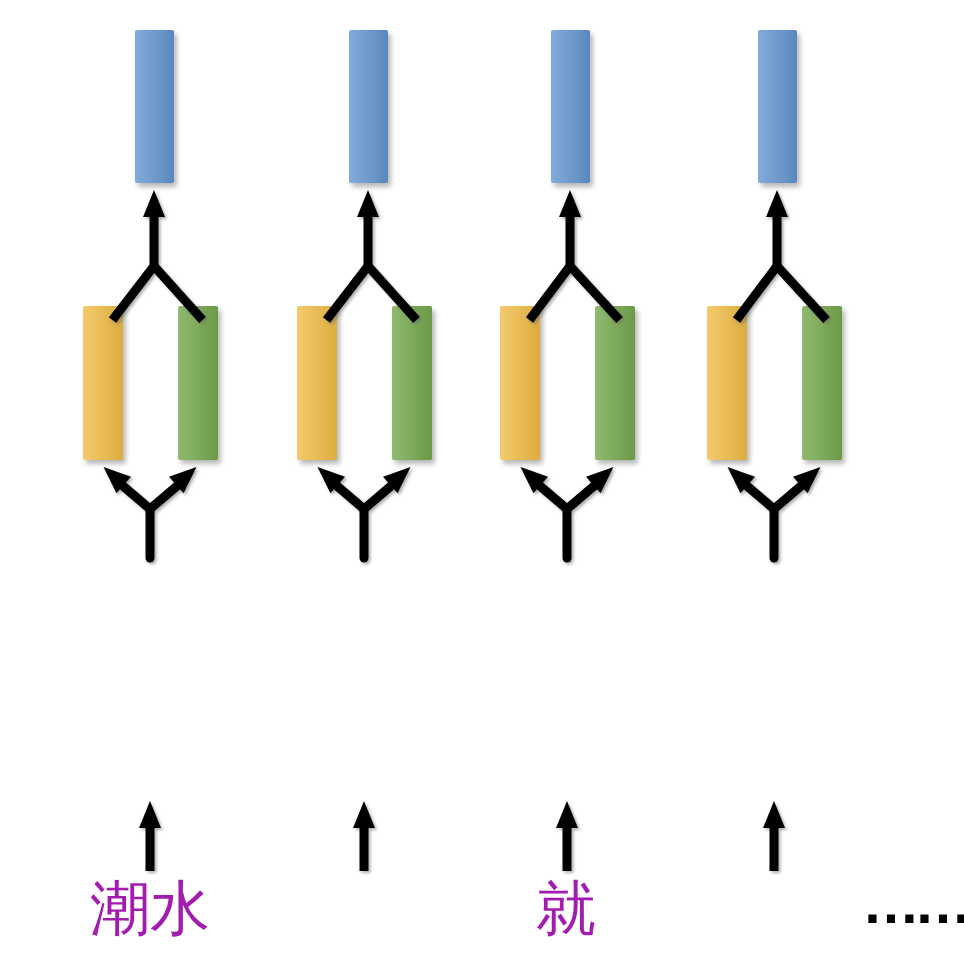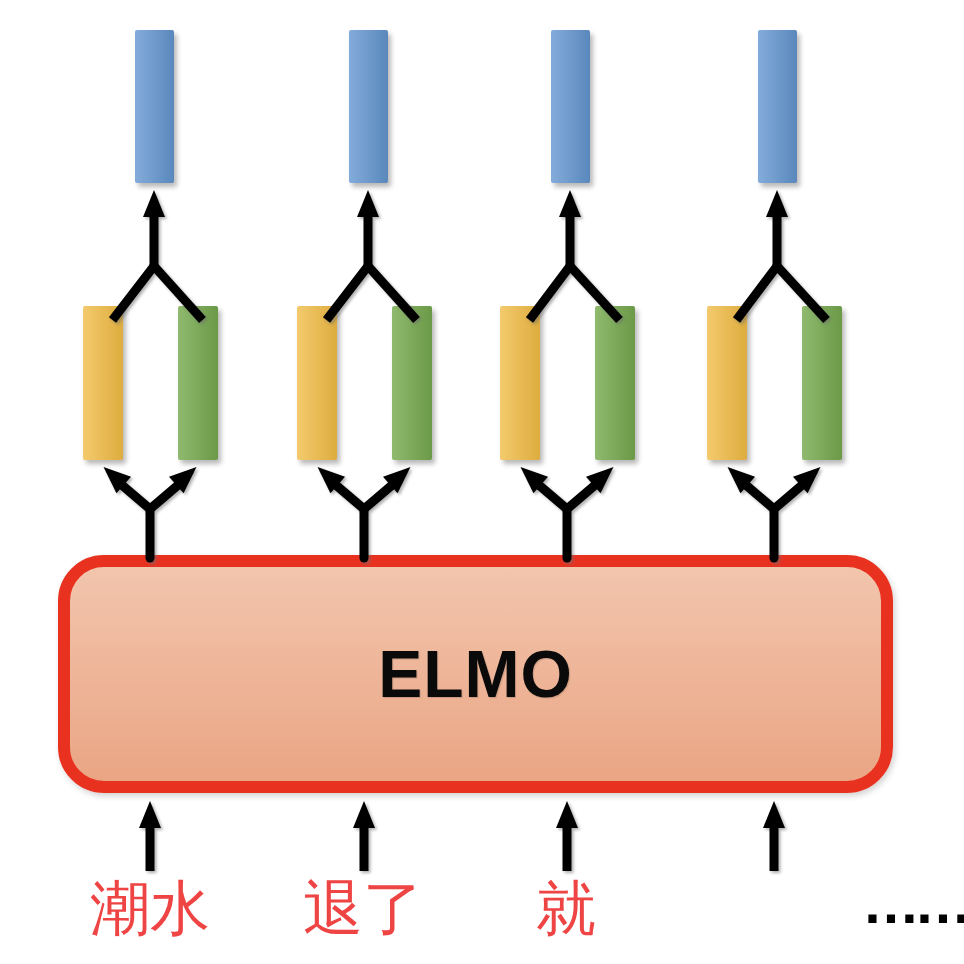--- a/index.html
+++ b/index.html
@@ -25,21 +25,21 @@
     box-sizing:border-box;border:12px solid var(--model_border);border-radius:46px;
     background:linear-gradient(to bottom, var(--model_fill_top), var(--model_fill_bottom));
     display:flex;align-items:center;justify-content:center;
     box-shadow:2px 3px 6px rgba(0,0,0,0.18);
   }
   .elmo-label{
     font-size:66px;font-weight:bold;color:#0a0a0a;letter-spacing:1px;
     text-shadow:1px 1px 1px rgba(0,0,0,0.15);
   }
   .token{
-    position:absolute;top:876px;font-size:60px;line-height:66px;color:#ef4444;
+    position:absolute;top:876px;font-size:60px;line-height:66px;color:#a21caf;
     white-space:nowrap;transform:translateX(-50%);
   }
   .ellipsis{
     position:absolute;top:872px;left:862px;font-size:58px;line-height:62px;
     font-weight:bold;letter-spacing:-6px;color:#000;white-space:nowrap;
   }
   svg.connectors{
     position:absolute;left:0;top:0;color:var(--arrow);
     filter:drop-shadow(2px 2px 1.5px rgba(110,110,110,0.55));
   }
@@ -58,26 +58,22 @@
 
   <div class="bar yellow" style="left:82.5px"></div>
   <div class="bar green" style="left:177.5px"></div>
   <div class="bar yellow" style="left:296.5px"></div>
   <div class="bar green" style="left:391.5px"></div>
   <div class="bar yellow" style="left:499.5px"></div>
   <div class="bar green" style="left:594.5px"></div>
   <div class="bar yellow" style="left:706.5px"></div>
   <div class="bar green" style="left:801.5px"></div>
 
-  <div class="elmo-box">
-    <span class="elmo-label">ELMO</span>
-  </div>
 
   <div class="token" style="left:150px">潮水</div>
-  <div class="token" style="left:363px">退了</div>
   <div class="token" style="left:566px">就</div>
   <div class="ellipsis">……</div>
 
   <svg class="connectors" width="964" height="964" viewBox="0 0 964 964">
 
     <g>
       <g>
         <polygon points="154,190 143,217 165,217"></polygon>
         <line x1="154" y1="214" x2="154" y2="266" stroke-width="9" stroke-linecap="round"></line>
         <path d="M 112.5 320 L 154 266 L 202.5 320" fill="none" stroke-width="9" stroke-linejoin="miter"></path>

